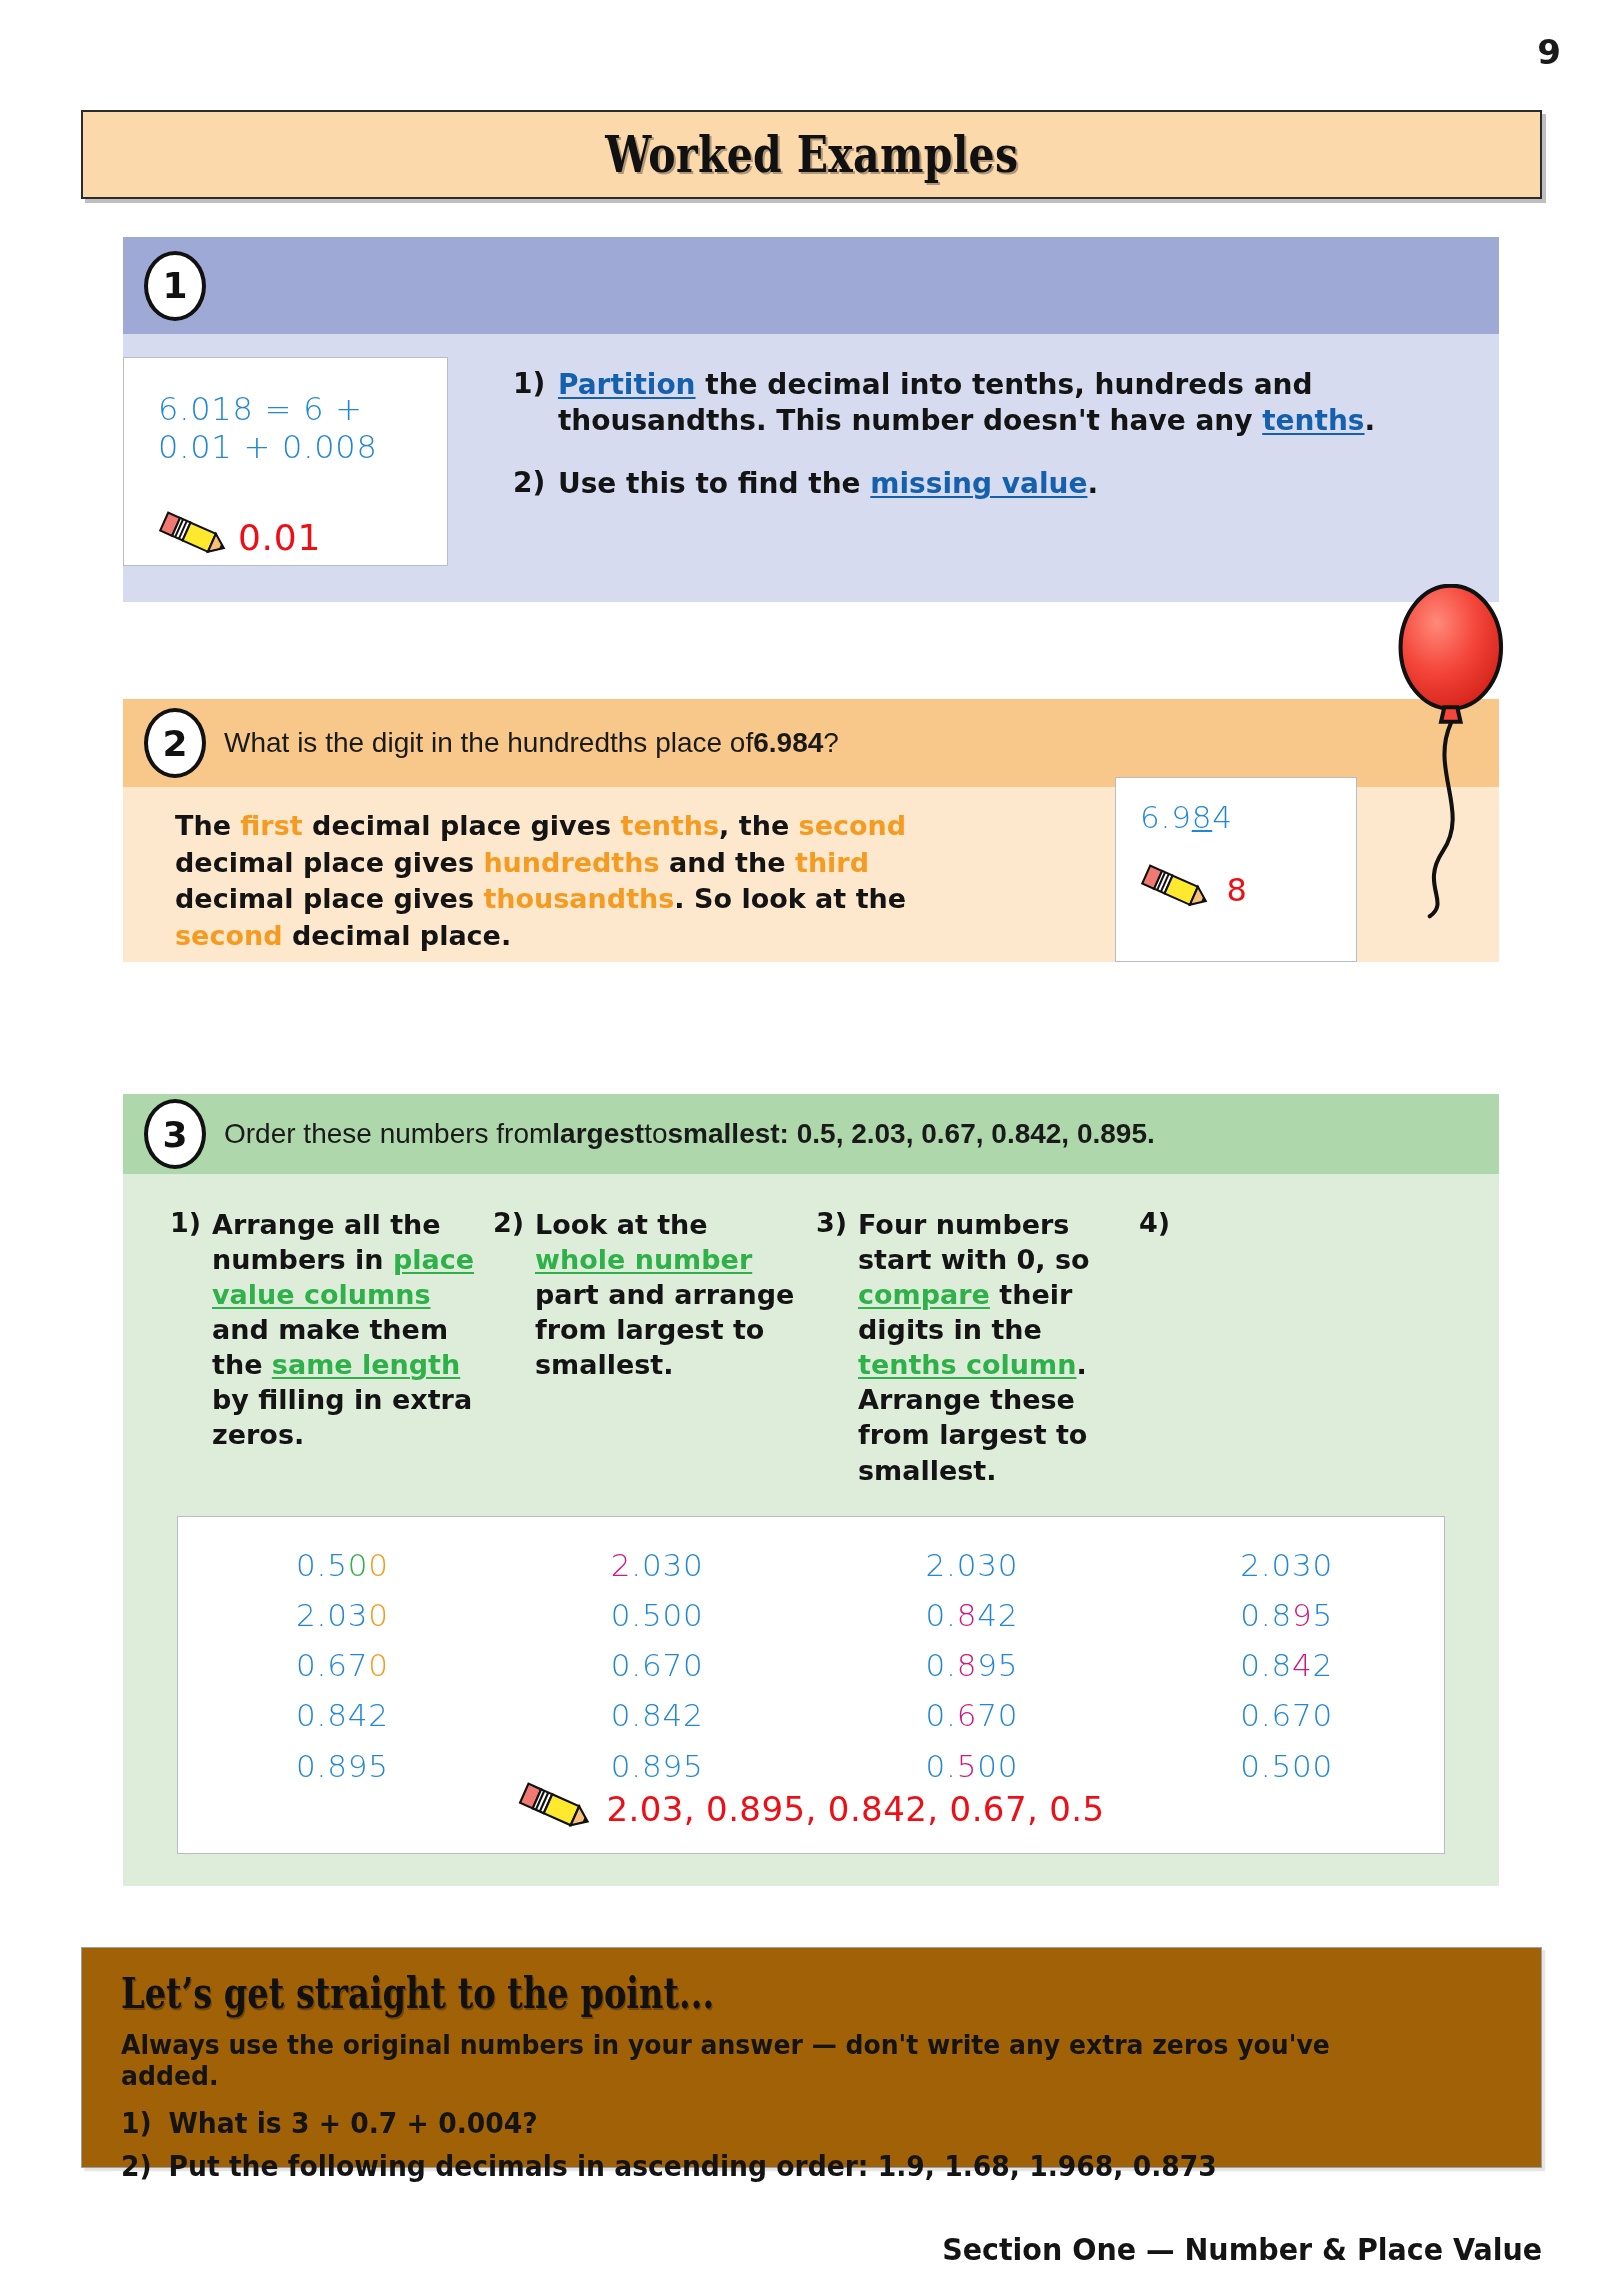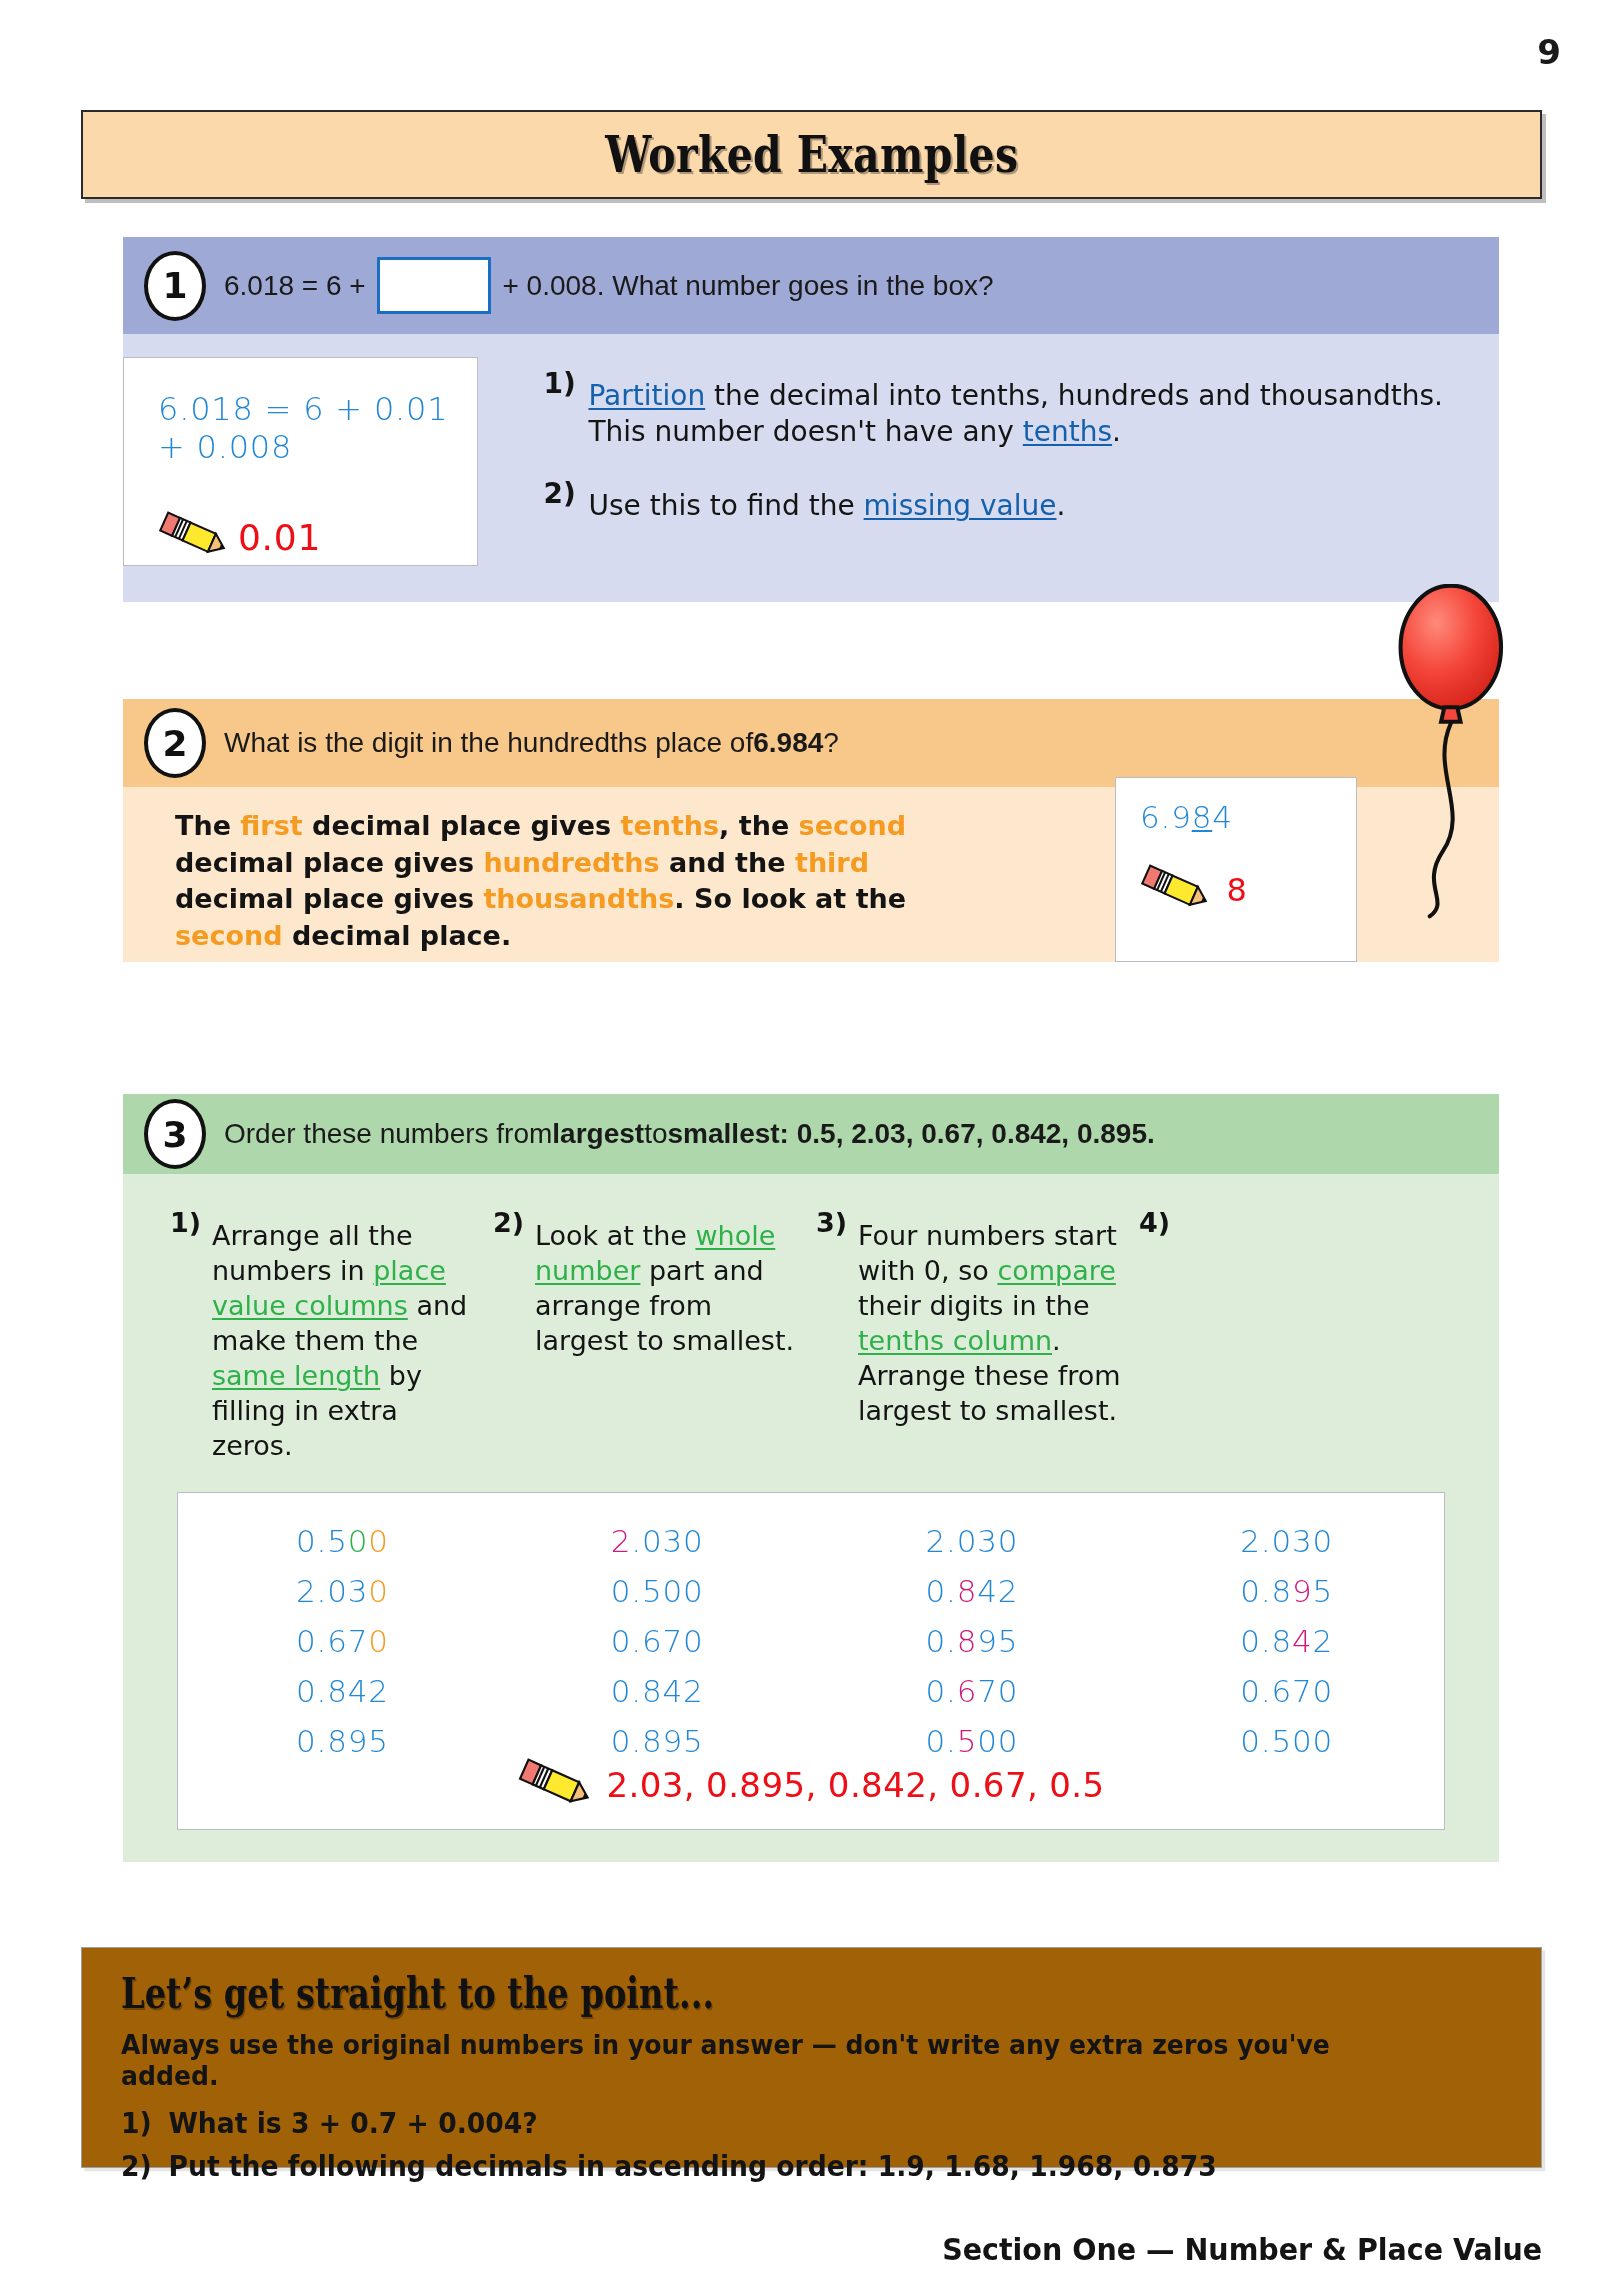--- a/index.html
+++ b/index.html
@@ -91,21 +91,21 @@
     font-family:"DejaVu Sans Mono", monospace;
     font-size:0;
   }
   .step{ display:flex; margin-bottom:28px; }
   .step-num{
     font-family:"DejaVu Sans", sans-serif;
     font-weight:bold; font-size:28px; color:#141414; width:45px; min-width:45px;
   }
   .step-text{
     font-family:"DejaVu Sans", sans-serif;
-    font-size:28px; line-height:1.28; color:#141414; font-weight:normal;margin-top:11px;
+    font-size:28px; line-height:1.28; color:#141414; font-weight:bold;
   }
   .hl-blue{ color:#1560ac; text-decoration:underline; text-decoration-thickness:2.4px; text-underline-offset:3.2px;}
   .hl-orange{ color:#f59b22; text-decoration-thickness:2.4px; text-underline-offset:3.2px;}
   .hl-green{ color:#2fb14a; text-decoration:underline; text-decoration-thickness:2.4px; text-underline-offset:3.2px;}
 
   
   #ex2{ top:699px; }
   #ex2 .ex-header{ background:#f8c88b; height:88px; }
   #ex2 .ex-body{ background:#fde8cd; padding:28px 0 39px 0; position:relative; height:175px;}
   #ex2 .para{
@@ -197,25 +197,20 @@
 
 <div class="page-number">9</div>
 
 <div class="title-banner">
   <span class="title-text">Worked Examples</span>
 </div>
 
 <div class="example" id="ex1">
   <div class="ex-header">
     <div class="num-circle">1</div>
-    <div class="ex-q">
-      <span>6.018 = 6 +</span>
-      <span class="blank-box"></span>
-      <span>+ 0.008.  What number goes in the box?</span>
-    </div>
   </div>
   <div class="ex-body">
     <div class="left-col">
       <div class="answer-box">
         <div class="work-line">6.018 = 6 + 0.01 + 0.008</div>
         <div class="pencil-row">
           <span>
             <svg width="75" height="49" viewBox="0 0 92 60">
               <g transform="rotate(24 46 30)">
                 <rect x="4" y="18" width="16" height="24" fill="#f07a72" stroke="#111" stroke-width="2.5"></rect>

